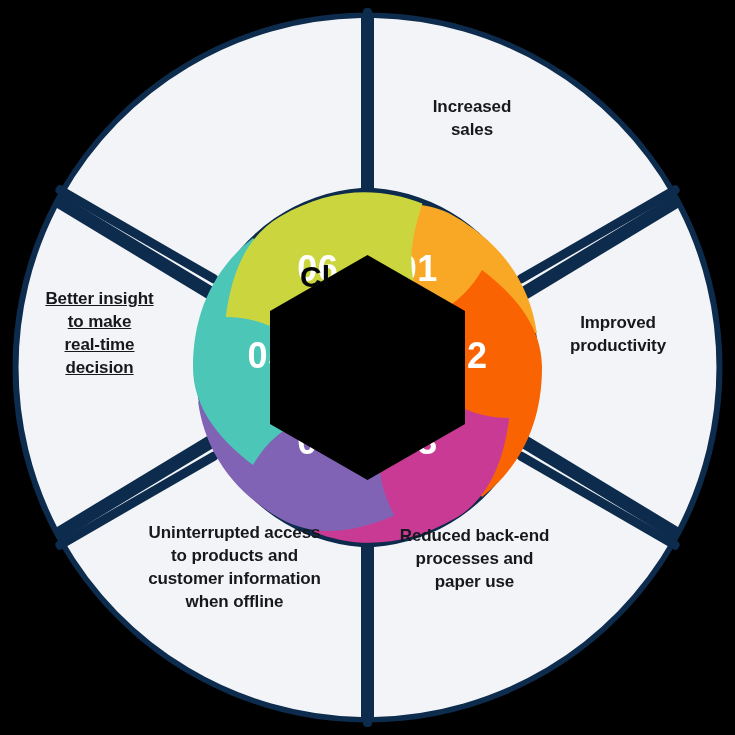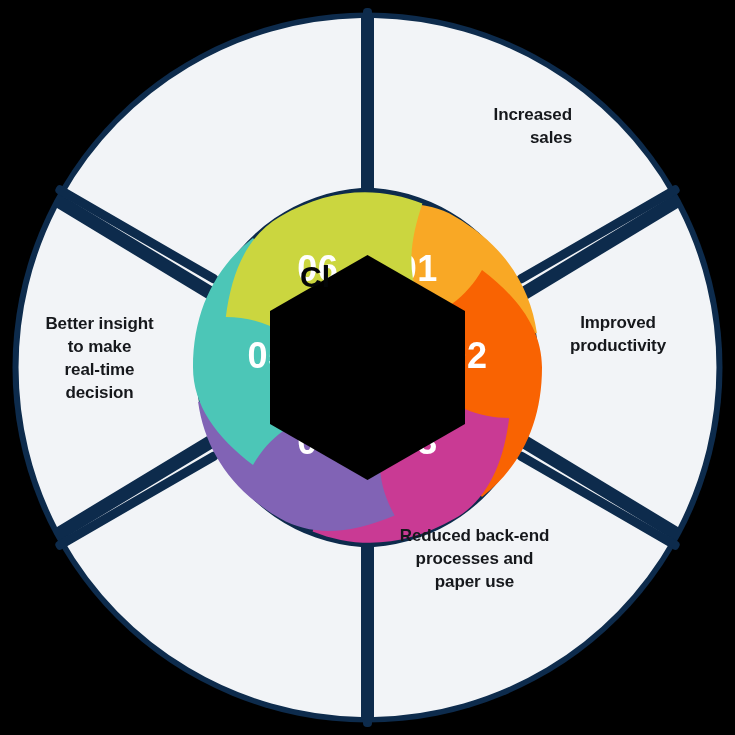--- a/index.html
+++ b/index.html
@@ -32,25 +32,25 @@
     text-align: center;
     color: #16181c;
     font-family: "Liberation Sans", sans-serif;
     font-size: 17px;
     font-weight: bold;
     line-height: 1.35;
     letter-spacing: -0.1px;
     white-space: pre-line;
     pointer-events: none;
   }
-  .lbl-01 { left: 372px; top: 104px; width: 200px; text-align: right; }
+  .lbl-01 { left: 372px; top: 96px; width: 200px; }
   .lbl-02 { left: 528px; top: 312px; width: 180px; }
   .lbl-03 { left: 372px; top: 525px; width: 205px; }
   .lbl-04 { left: 122px; top: 522px; width: 225px; }
-  .lbl-05 { left: 22px; top: 313px; width: 155px; }
+  .lbl-05 { left: 22px; top: 288px; width: 155px; text-decoration: underline; }
   .lbl-06 { left: 82px; top: 89px; width: 265px; }
 
   .seg-number {
     font-family: "Liberation Sans", sans-serif;
     font-size: 36px;
     font-weight: bold;
     fill: #ffffff;
     letter-spacing: 0.5px;
   }
   .center-text {
@@ -178,18 +178,22 @@
 
   </svg>
 
   <div class="panel-label lbl-01">Increased
 sales</div>
   <div class="panel-label lbl-03">Reduced back-end
 processes and
 paper use</div>
   <div class="panel-label lbl-02">Improved
 productivity</div>
+  <div class="panel-label lbl-04">Uninterrupted access
+to products and
+customer information
+when offline</div>
   <div class="panel-label lbl-05">Better insight
 to make
 real-time
 decision</div>
 
 </div>
 
 </body></html>

